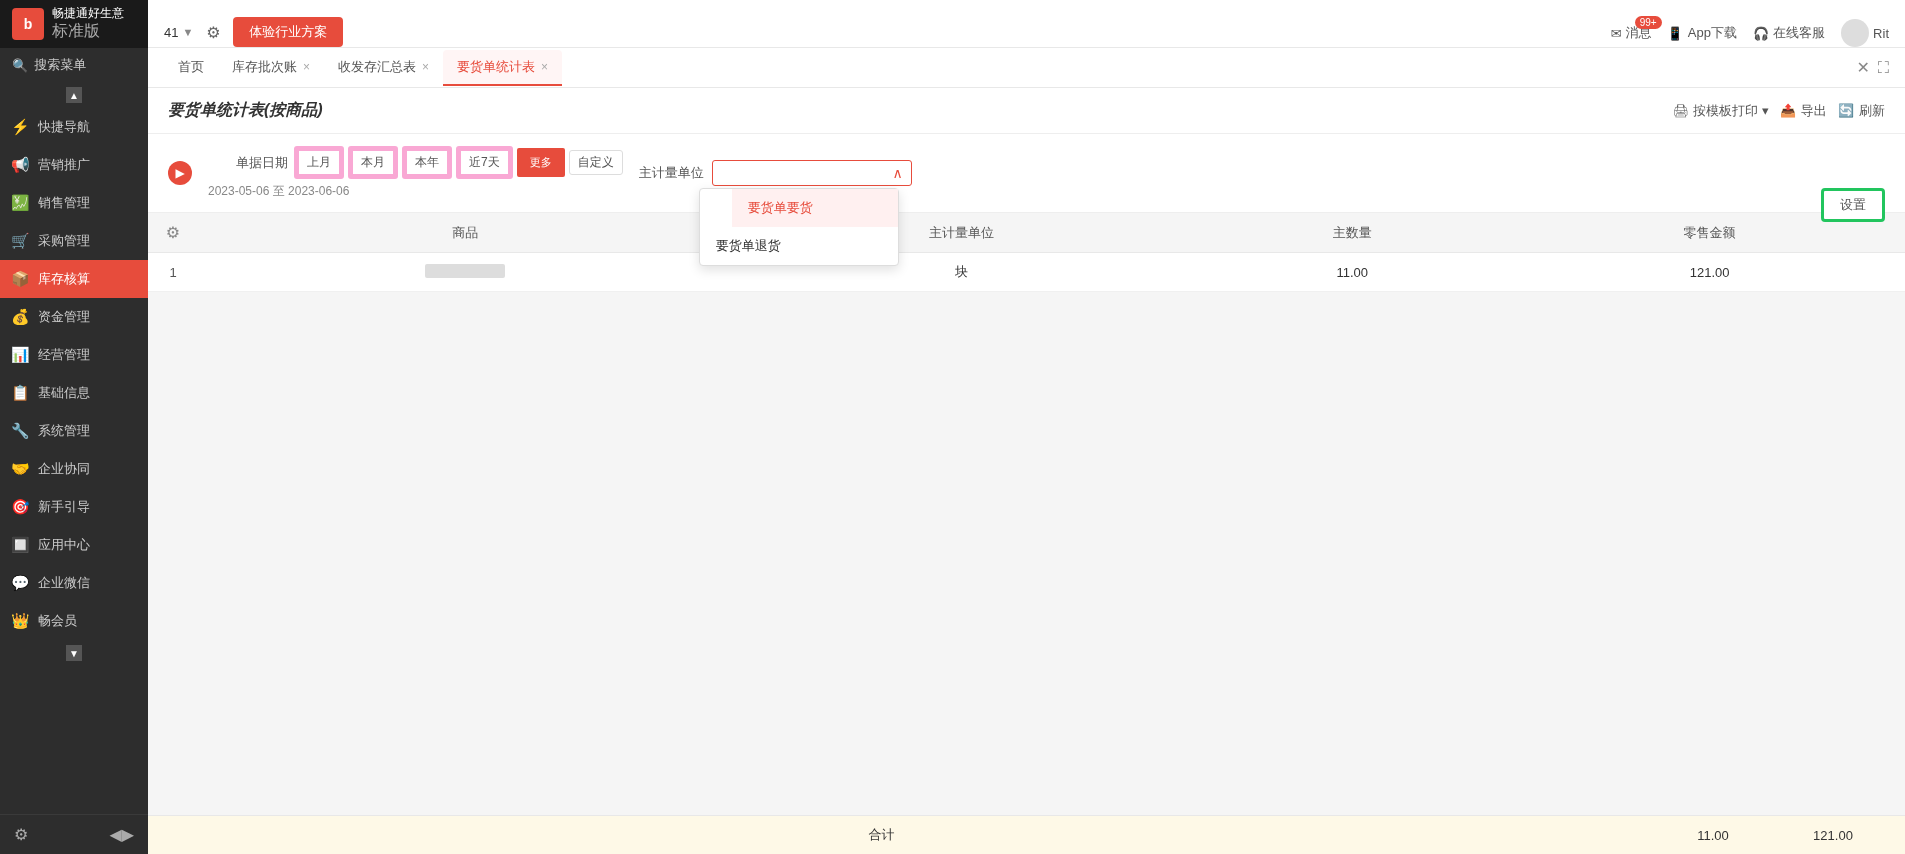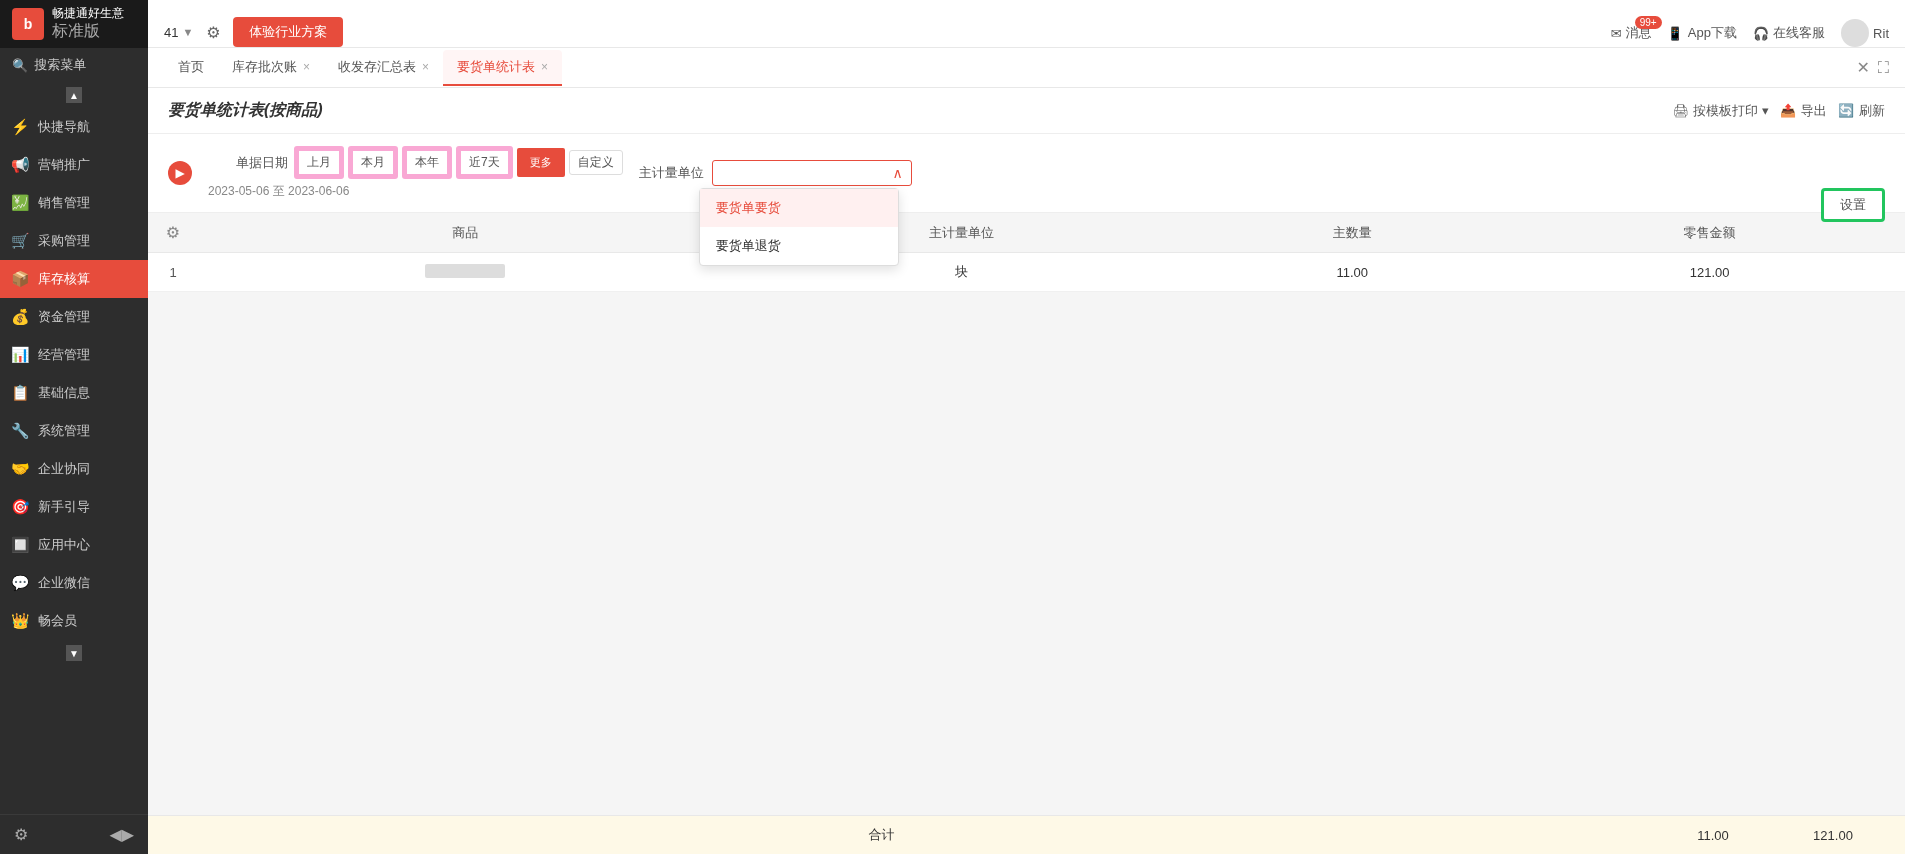--- a/index.html
+++ b/index.html
@@ -65,21 +65,21 @@
     .filter-type-select { display: flex; align-items: center; gap: 6px; border: 1px solid #e74c3c; border-radius: 3px; padding: 4px 8px; min-width: 200px; cursor: pointer; background: white; }
     .filter-type-select-text { flex: 1; font-size: 13px; color: #333; }
     .filter-type-select-arrow { color: #e74c3c; font-size: 14px; }
     .filter-warehouse-label { color: #555; font-size: 13px; white-space: nowrap; }
     .filter-warehouse-select { display: flex; align-items: center; gap: 4px; border: 1px solid #ddd; border-radius: 3px; padding: 4px 8px; min-width: 120px; cursor: pointer; background: white; }
     .filter-more-btn { color: #888; cursor: pointer; font-size: 16px; margin-left: 4px; }
     .btn-query { background: #e74c3c; color: white; border: none; padding: 6px 20px; border-radius: 4px; cursor: pointer; font-size: 13px; }
     .btn-settings { background: white; color: #555; border: 3px solid #22c55e; padding: 5px 16px; border-radius: 4px; cursor: pointer; font-size: 13px; display: block; margin-top: 4px; }
     .dropdown-menu { position: absolute; top: calc(100% + 4px); left: 0; background: white; border: 1px solid #ddd; border-radius: 4px; box-shadow: 0 4px 12px rgba(0,0,0,0.12); z-index: 200; min-width: 200px; }
     .dropdown-item { padding: 10px 16px; cursor: pointer; font-size: 13px; color: #333; }
-    .dropdown-item.selected { background: #fff0f0; color: #e74c3c; }
+    .dropdown-item.selected { background: #fff0f0; color: #e74c3c; margin-left: 32px; }
 
     
     .table-container { flex: 1; overflow: auto; padding: 0 0 0 0; }
     table { width: 100%; border-collapse: collapse; background: white; }
     thead tr { background: #f5f5f5; }
     th { padding: 10px 12px; font-size: 13px; color: #555; font-weight: normal; border-bottom: 1px solid #e8e8e8; text-align: center; white-space: nowrap; }
     th:first-child { width: 50px; }
     td { padding: 10px 12px; font-size: 13px; color: #333; border-bottom: 1px solid #f0f0f0; text-align: center; }
     .th-settings-icon { font-size: 16px; color: #888; cursor: pointer; }
     .td-num { color: #555; }

